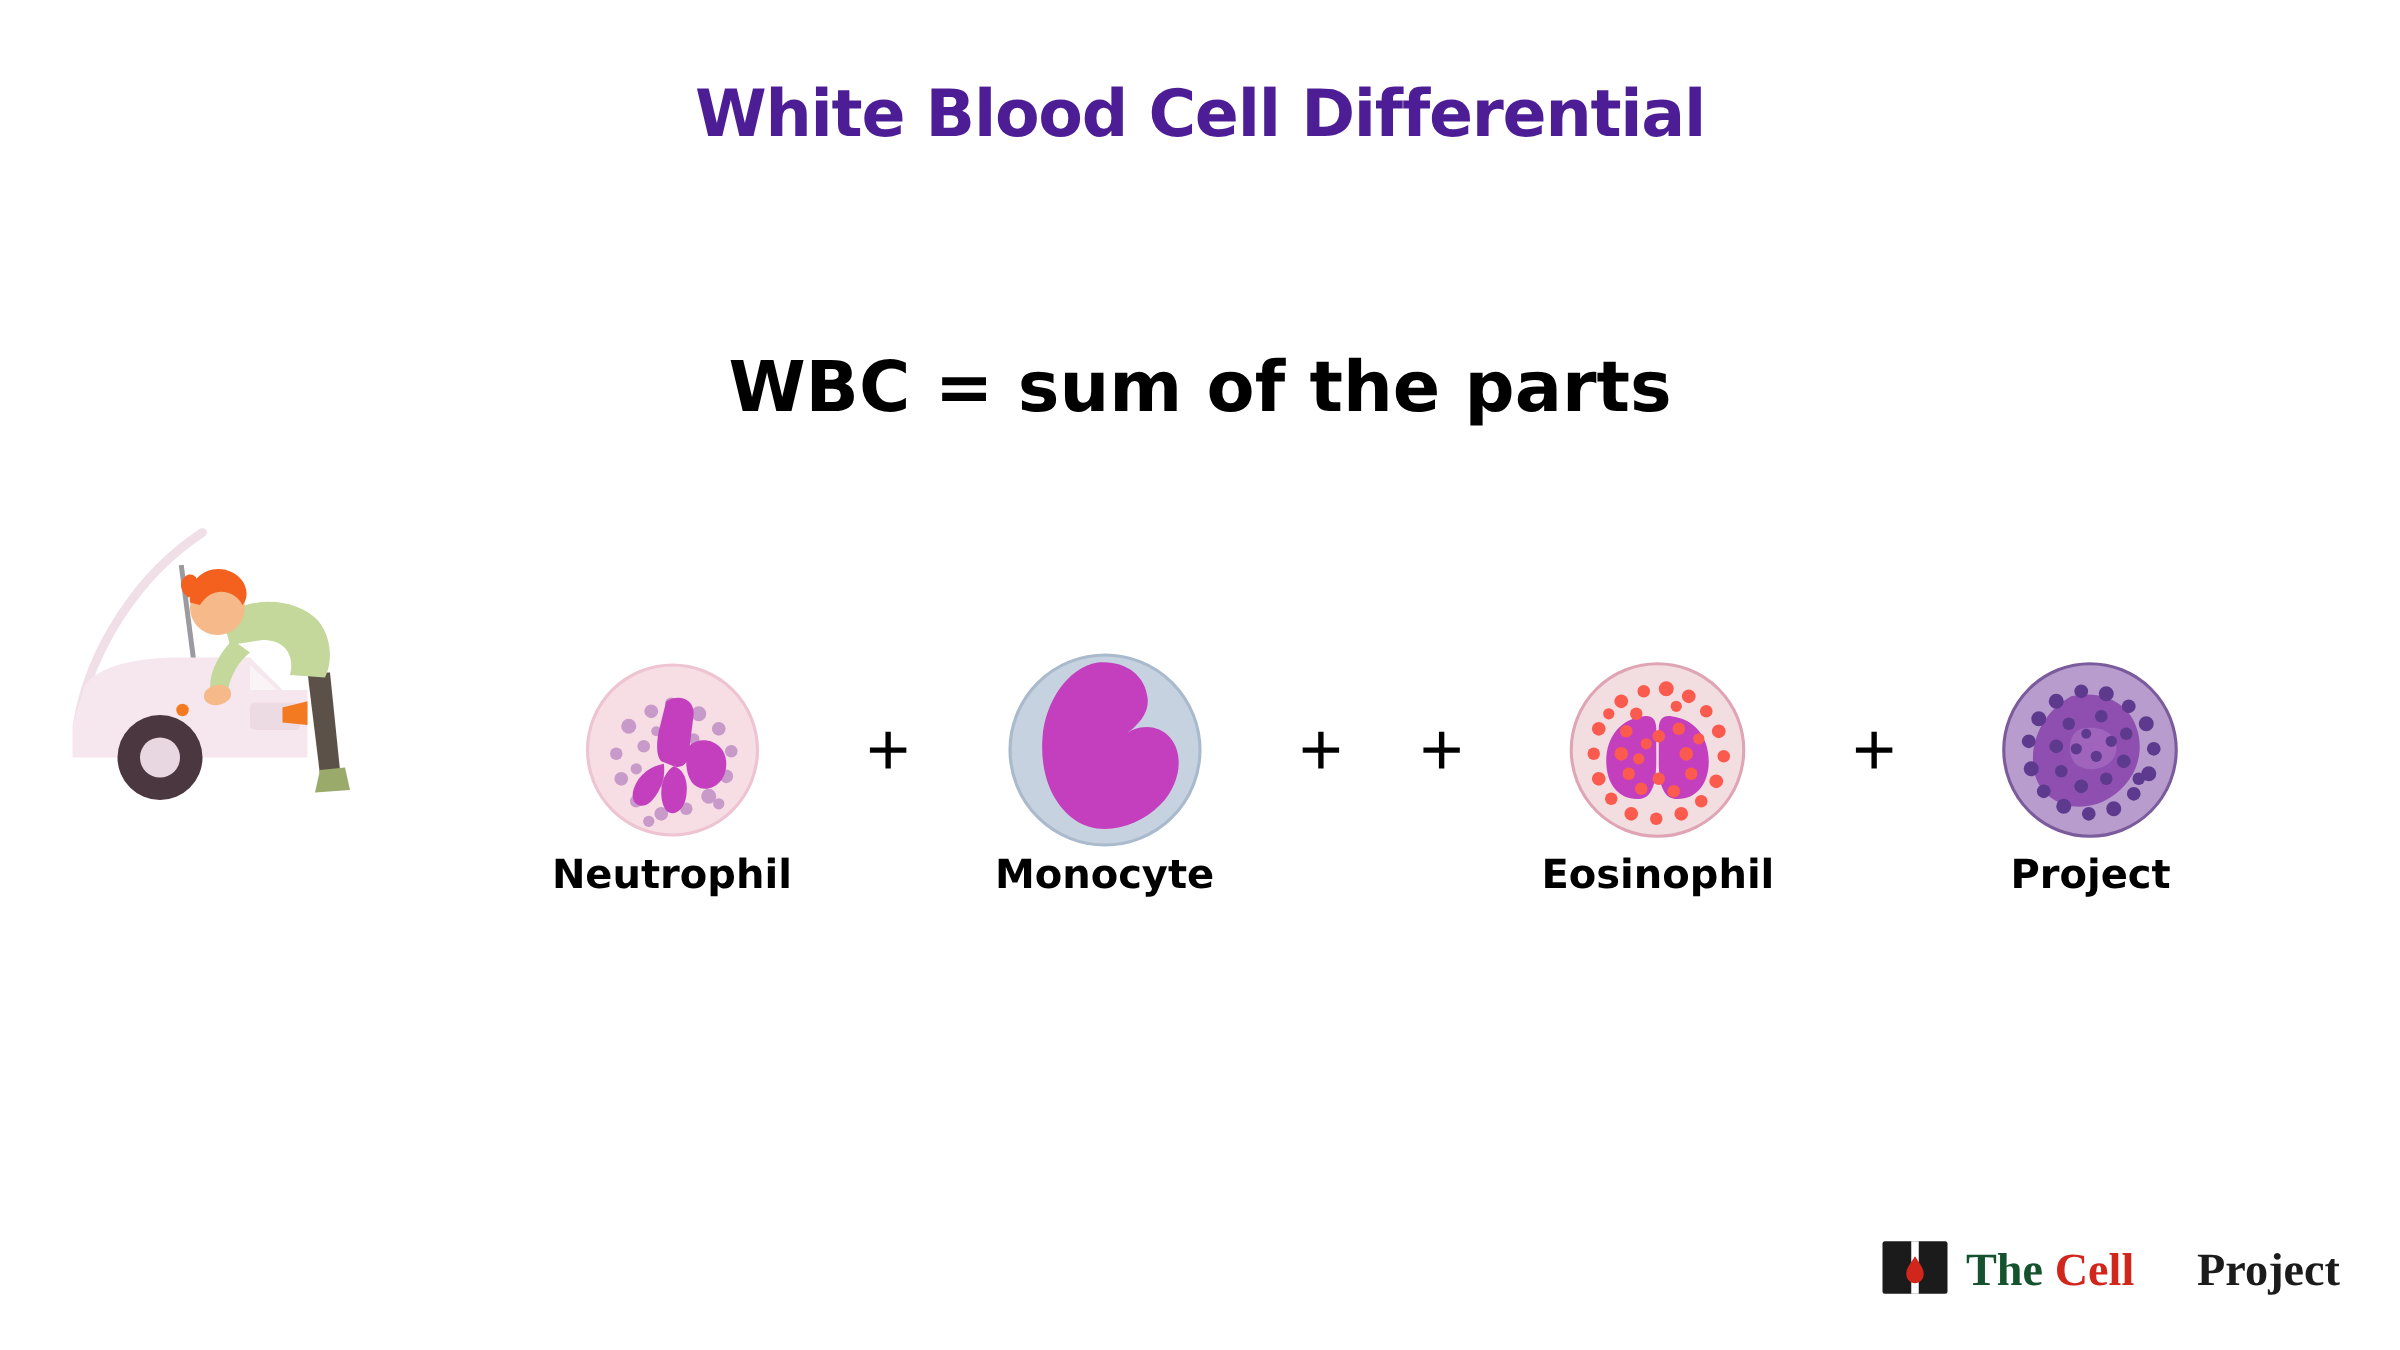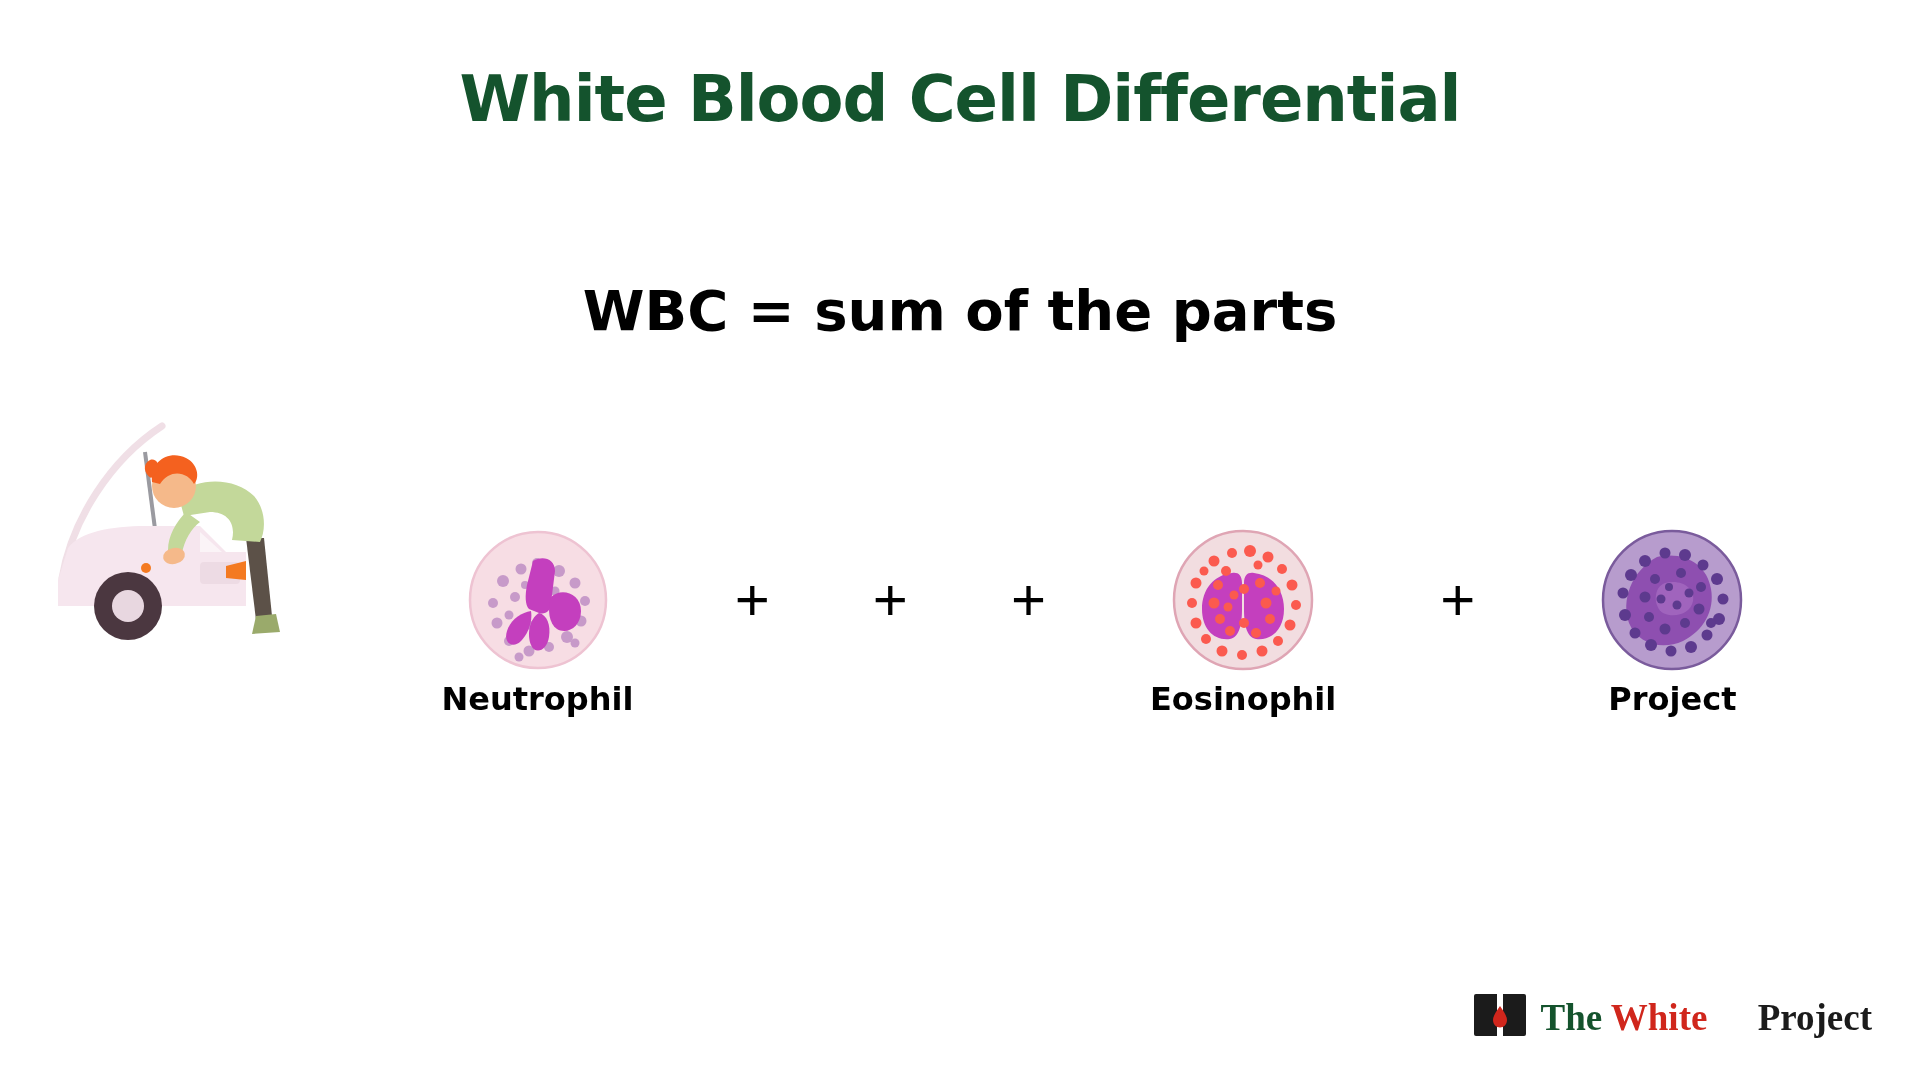--- a/index.html
+++ b/index.html
@@ -15,24 +15,24 @@
     font-family: "Liberation Sans", sans-serif;
   }
 
   
   #page-title {
     position: absolute;
     top: 62px;
     left: 0;
     width: 1920px;
     text-align: center;
-    font-size: 64px;
+    font-size: 52px;
     font-weight: bold;
     letter-spacing: -1px;
-    color: #14532d;
+    color: #4c1d95;
     font-family: "DejaVu Sans", sans-serif;
   }
 
   
   #subtitle {
     position: absolute;
     top: 278px;
     left: 0;
     width: 1920px;
     text-align: center;
@@ -194,20 +194,33 @@
         <path d="M88 72 C 98 62, 118 68, 118 86 C 118 102, 104 110, 94 104 C 86 99, 84 84, 88 72 Z" fill="#c43fbe"></path>
         <path d="M76 88 C 84 90, 88 100, 86 112 C 84 126, 72 130, 68 120 C 64 110, 66 94, 76 88 Z" fill="#c43fbe"></path>
         <path d="M68 86 C 58 88, 48 94, 44 106 C 40 118, 50 124, 58 116 C 64 110, 70 98, 68 86 Z" fill="#c43fbe"></path>
       </svg>
     </div>
     <div class="cell-label">Neutrophil</div>
   </div>
 
   <div class="plus-sign">+</div>
 
+  <div class="cell-group">
+    <div class="cell-art">
+      <svg width="160" height="160" viewBox="0 0 160 160" xmlns="http://www.w3.org/2000/svg">
+        <circle cx="80" cy="80" r="76" fill="#c6d2e0" stroke="#a9bacd" stroke-width="2.5"></circle>
+
+        <path d="M74 10 C 96 8, 112 20, 114 38 C 116 52, 104 62, 96 68
+                 C 104 60, 122 58, 132 70 C 144 84, 140 108, 124 124
+                 C 106 142, 76 150, 56 136 C 36 122, 28 96, 30 70
+                 C 32 42, 50 14, 74 10 Z" fill="#c43fbe"></path>
+      </svg>
+    </div>
+    <div class="cell-label">Monocyte</div>
+  </div>
 
   <div class="plus-sign">+</div>
 
 
   <div class="plus-sign">+</div>
 
   <div class="cell-group">
     <div class="cell-art">
       <svg width="146" height="146" viewBox="0 0 146 146" xmlns="http://www.w3.org/2000/svg">
         <circle cx="73" cy="73" r="69" fill="#f2dde0" stroke="#dfa5b4" stroke-width="2.5"></circle>
@@ -305,16 +318,16 @@
     <svg width="54" height="46" viewBox="0 0 54 46" xmlns="http://www.w3.org/2000/svg">
       <rect x="1" y="2" width="52" height="42" rx="2" fill="#1b1b1b"></rect>
       <rect x="24" y="2" width="6" height="42" fill="#ffffff"></rect>
       <rect x="5" y="6" width="16" height="34" fill="#1b1b1b"></rect>
       <rect x="33" y="6" width="16" height="34" fill="#1b1b1b"></rect>
       <path d="M27 14 C 31 20, 34 24, 34 28 C 34 32.5, 30.9 35.5, 27 35.5 C 23.1 35.5, 20 32.5, 20 28 C 20 24, 23 20, 27 14 Z" fill="#d0261c"></path>
     </svg>
   </div>
   <div id="logo-wordmark">
     <span class="wm-the">The</span>
-    <span class="wm-blood">White</span>
+    <span class="wm-blood">Cell</span>
     <span class="wm-project">Project</span>
   </div>
 </div>
 
 </body></html>

